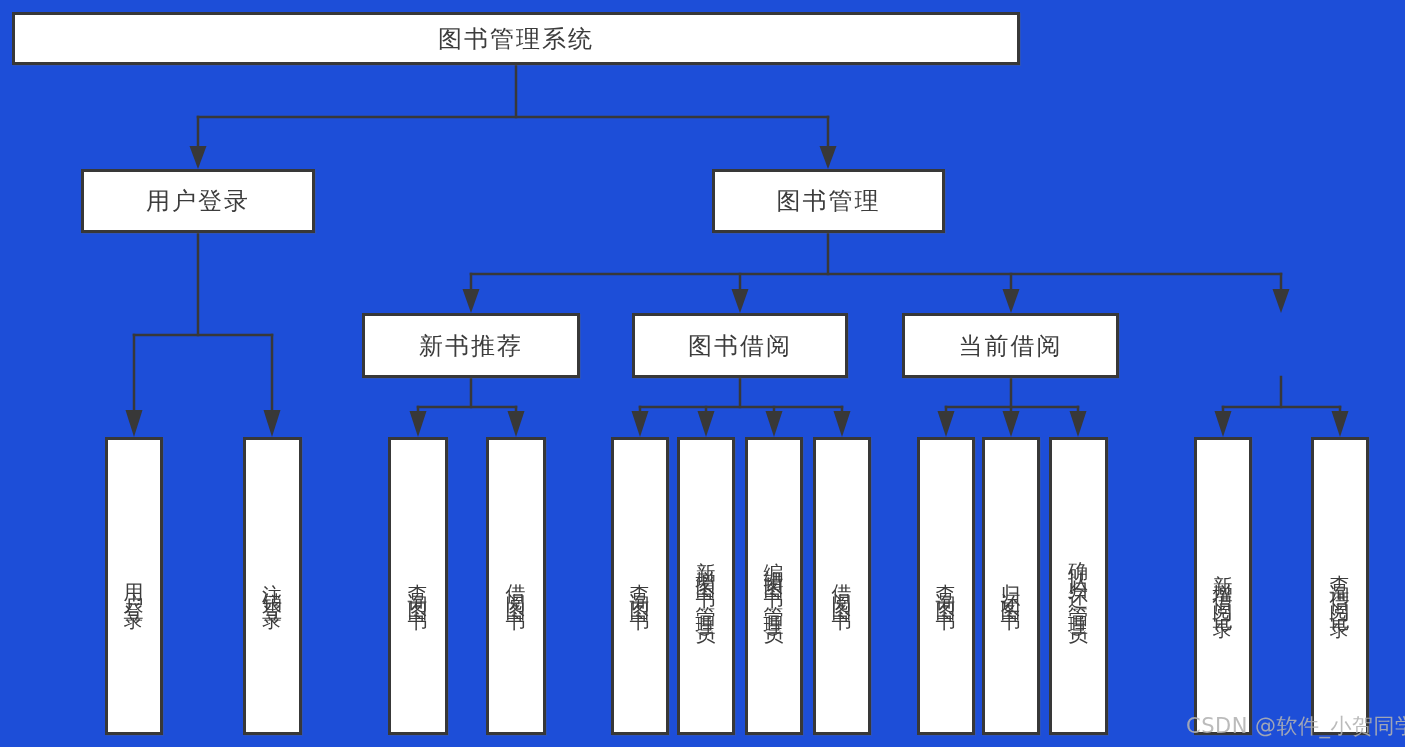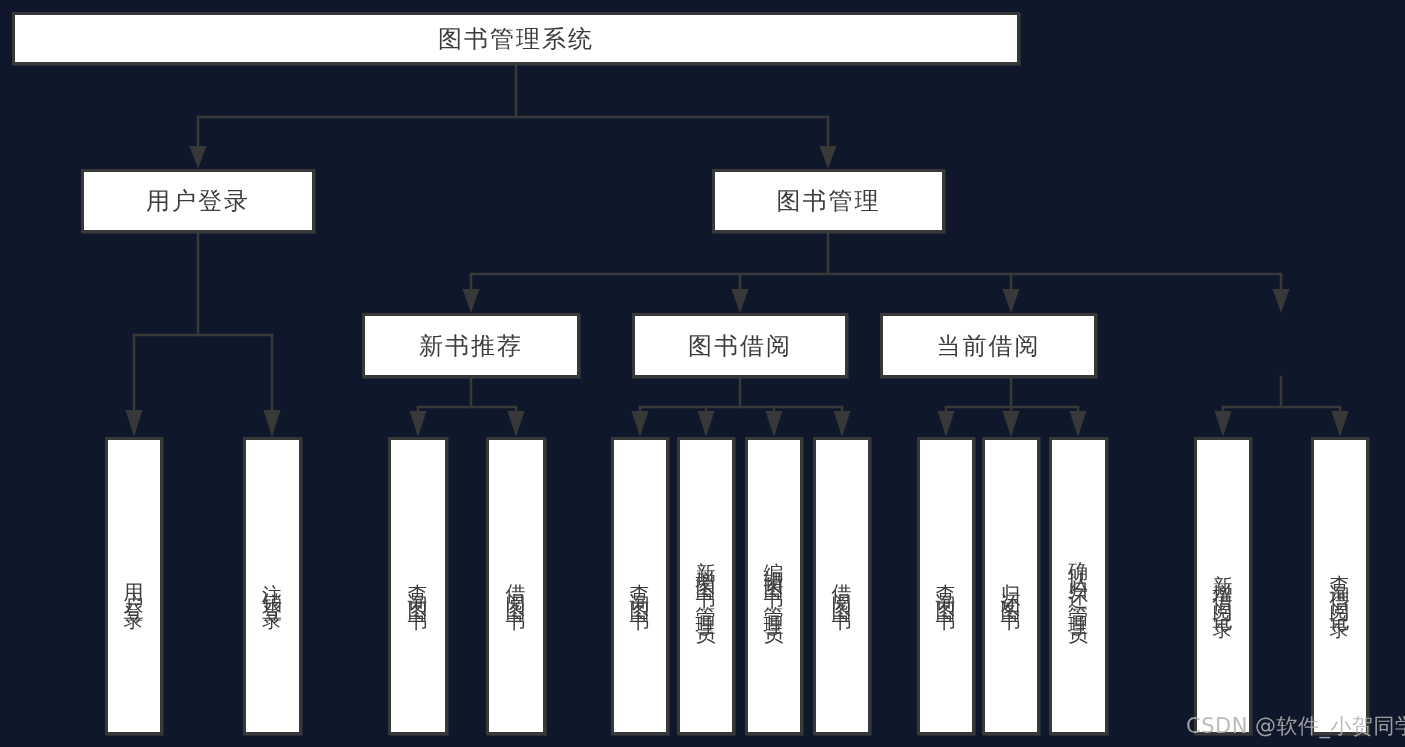--- a/index.html
+++ b/index.html
@@ -1,17 +1,17 @@
 <!DOCTYPE html>
 <html><head>
 <meta charset="utf-8">
 <style>
   html,body { margin:0; padding:0; background:#ffffff; }
   .canvas {
-    position:relative; width:1405px; height:747px; background:#0f172a;
+    position:relative; width:1405px; height:747px; background:#1d4ed8;
     font-family:"DejaVu Sans","Liberation Sans",sans-serif; overflow:hidden;
   }
   svg.wires { position:absolute; left:0; top:0; width:1405px; height:747px; }
   .node {
     position:absolute; box-sizing:border-box; background:#ffffff;
     border:3px solid #383838; display:flex; align-items:center; justify-content:center;
     box-shadow:1px 1px 0 rgba(100,100,100,0.25);
   }
   .node.h span {
     font-size:24px; color:#3c3c3c; letter-spacing:2px; white-space:nowrap;
@@ -104,21 +104,21 @@
   <div class="node h" style="left:712px; top:169px; width:233px; height:64px;">
     <span>图书管理</span>
   </div>
 
   <div class="node h" style="left:362px; top:313px; width:218px; height:65px;justify-content:center;">
     <span>新书推荐</span>
   </div>
   <div class="node h" style="left:632px; top:313px; width:216px; height:65px;">
     <span>图书借阅</span>
   </div>
-  <div class="node h" style="left:880px; top:313px; width:217px; height:65px;">
+  <div class="node h" style="left:902px; top:313px; width:217px; height:65px;">
     <span>当前借阅</span>
   </div>
 
   <div class="node v" style="left:105px; top:437px; width:58px; height:298px;">
     <span>用户登录</span>
   </div>
   <div class="node v" style="left:243px; top:437px; width:59px; height:298px;">
     <span>注销登录</span>
   </div>
 

